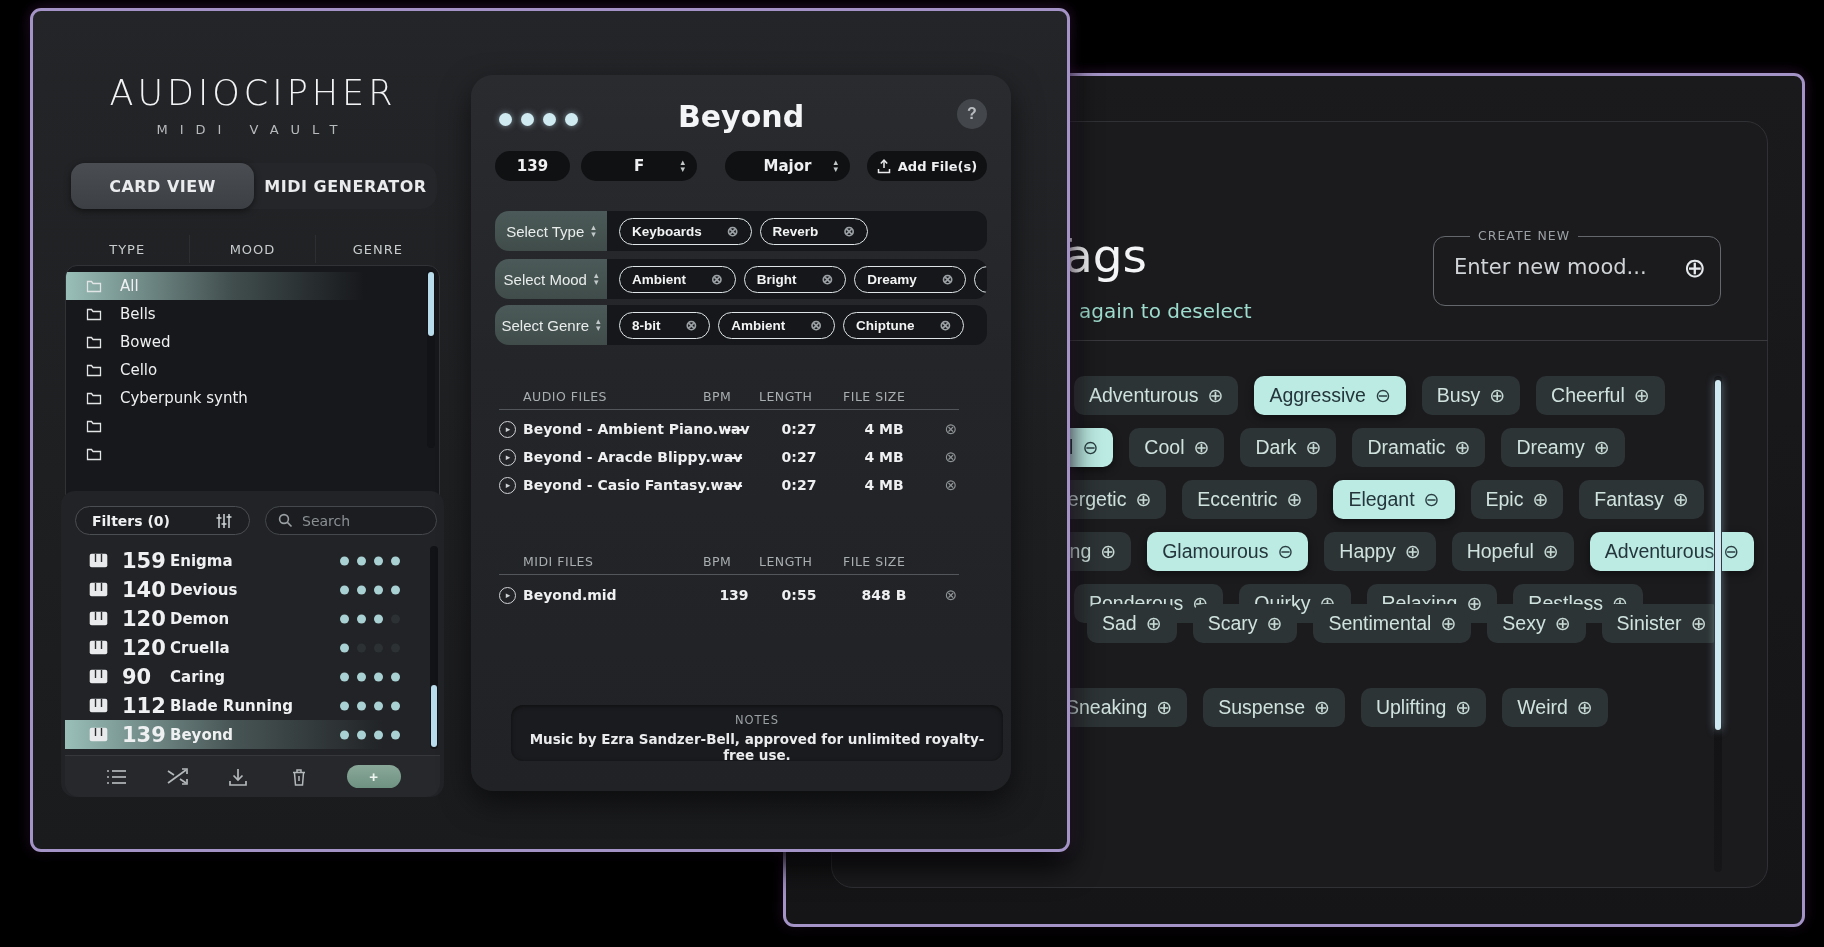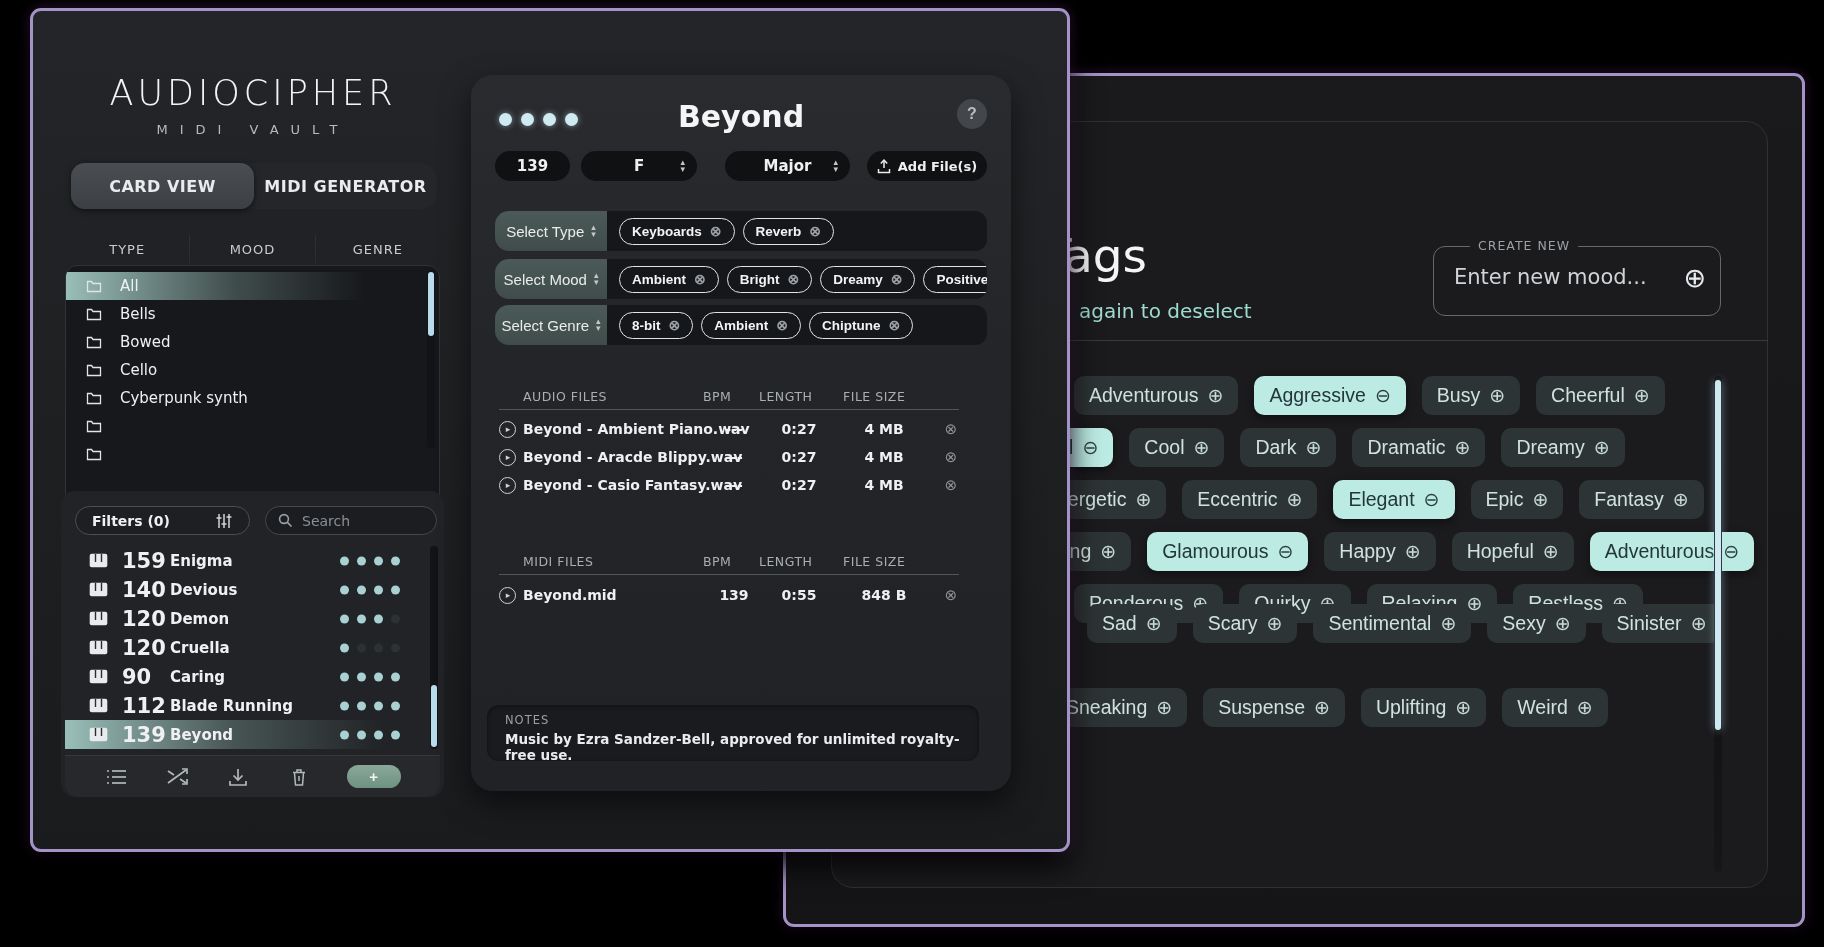--- a/index.html
+++ b/index.html
@@ -88,45 +88,45 @@
     display:flex; flex-direction:column; line-height:7px; font-size:9px; color:#c3c8ca; }
   .addfiles { display:flex; align-items:center; gap:7px; font-size:13px; font-weight:600; }
 
   .sel-row { position:absolute; left:24px; width:492px; height:40px; display:flex; }
   .sel-btn { width:112px; height:40px; border:none; cursor:pointer;
     background:linear-gradient(180deg,#4b5a58,#39444333); background-color:#414e4c;
     border-radius:14px 0 0 14px; color:#e9edec; font-size:15px;
     display:flex; align-items:center; justify-content:center; gap:7px; }
   .sel-box { flex:1; background:#16171a; border-radius:0 12px 12px 0;
     display:flex; align-items:center; gap:8px; padding-left:12px; overflow:hidden; }
-  .chip { display:flex; align-items:center; gap:8px; height:27px; padding:0 12px;
+  .chip { display:flex; align-items:center; gap:25px; height:27px; padding:0 12px;
     border:1.5px solid #dfe5e6; border-radius:14px; background:transparent; cursor:pointer;
     color:#f2f4f4; font-size:13.5px; font-weight:600; white-space:nowrap; flex:0 0 auto; }
   .chip .x { color:#9aa0a4; font-size:14px; }
 
   .ftable-head { position:absolute; display:flex; color:#a9aeb1; font-size:12.5px; letter-spacing:.5px; }
   .fdivider { position:absolute; left:28px; width:460px; height:1px; background:#53565a; }
   .frow { position:absolute; left:28px; width:460px; height:28px; display:flex; align-items:center; }
   .play-btn { width:17px; height:17px; border-radius:50%; border:1.5px solid #cfd3d5; background:none; cursor:pointer;
     color:#cfd3d5; font-size:9px; display:flex; align-items:center; justify-content:center; padding-left:1px; }
   .fname { margin-left:7px; font-size:14px; font-weight:600; color:#eef0f1; white-space:nowrap; }
   .fcol { position:absolute; font-size:14px; font-weight:600; color:#eef0f1; text-align:center; }
   .xfile { position:absolute; right:2px; background:none; border:none; color:#8f9497; font-size:15px; cursor:pointer; }
 
-  .notes { position:absolute; left:16px; top:630px; width:492px; height:56px;
-    background:#1a1b1e; border-radius:12px; box-shadow:inset 0 1px 4px rgba(0,0,0,.5); padding:8px 18px; }
+  .notes { position:absolute; left:40px; top:630px; width:492px; height:56px;
+    background:#1a1b1e; border-radius:12px; box-shadow:inset 0 1px 4px rgba(0,0,0,.5); padding:8px 18px;text-align:center; }
   .notes-label { font-size:11.5px; letter-spacing:1px; color:#9aa0a3; }
   .notes-text { margin-top:4px; font-size:13.5px; font-weight:600; color:#eaebec; }
 
   
   .inner-panel { position:absolute; left:45px; top:45px; width:937px; height:767px;
     background:#1b1b1e; border:1px solid #303135; border-radius:22px; }
   .tags-title { position:absolute; left:257px; top:152px; font-size:47px; font-weight:400; color:#f4f5f6; }
   .tags-hint { position:absolute; left:293px; top:223px; font-size:20px; color:#9edccd; }
-  .create-box { position:absolute; left:647px; top:170px; width:288px; height:70px;
+  .create-box { position:absolute; left:647px; top:160px; width:288px; height:70px;
     border:1.5px solid #64686c; border-radius:12px; }
   .create-label { position:absolute; left:36px; top:-9px; padding:0 8px; background:#1b1b1e;
     font-size:12.5px; letter-spacing:1px; color:#9aa0a3; }
   .create-box input { position:absolute; left:20px; top:18px; width:200px; border:none; outline:none;
     background:transparent; font-size:21px; color:#d6d9db; font-family:"DejaVu Sans",sans-serif; }
   .create-box input::placeholder { color:#d0d4d6; }
   .create-add { position:absolute; right:14px; top:15px; background:none; border:none;
     color:#e6e9eb; font-size:27px; cursor:pointer; }
   .tags-divider { position:absolute; left:45px; top:264px; width:937px; height:1px; background:#3a3a3e; }
 

